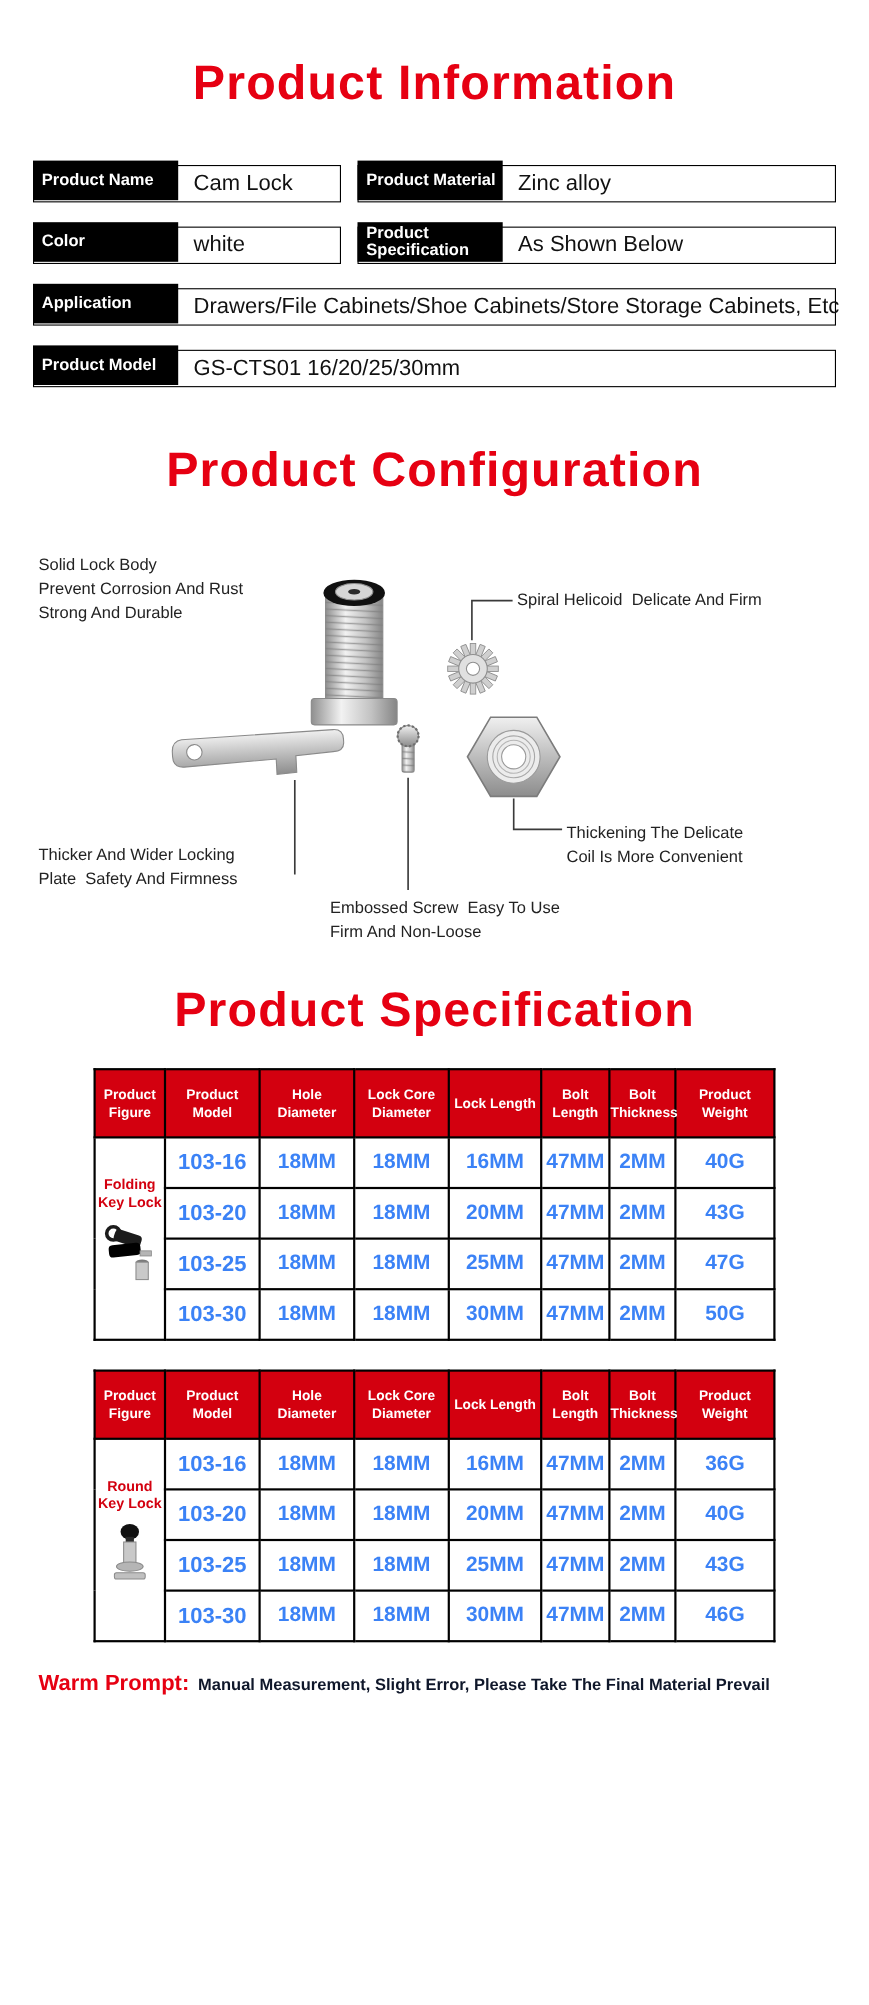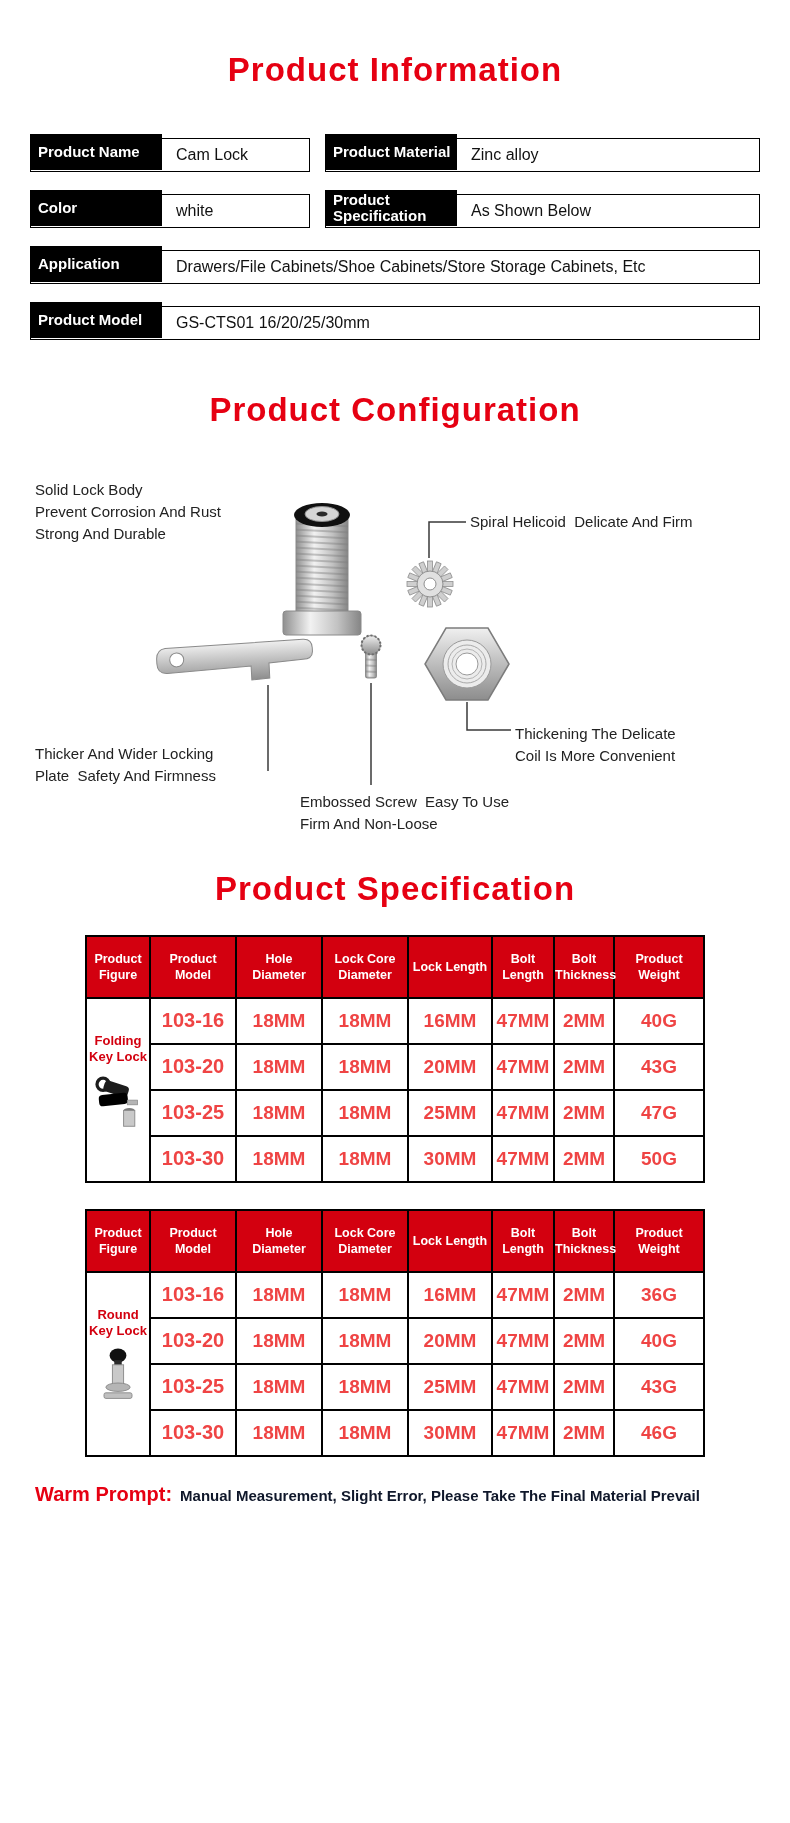--- a/index.html
+++ b/index.html
@@ -4,41 +4,41 @@
 <style>
   * { margin:0; padding:0; box-sizing:border-box; }
   html,body { background:#ffffff; }
   .page {
     position:relative; width:790px; height:1823px; margin:0 auto;
     background:#ffffff; overflow:hidden;
     font-family:"Liberation Sans", sans-serif; color:#1a1a1a;
   }
   .section-title {
     text-align:center; color:#e60012; font-weight:bold;
-    font-size:33px; letter-spacing:1px; line-height:1.1;
+    font-size:44px; letter-spacing:1px; line-height:1.1;
   }
   .t1 { padding-top:52px; }
   .t2 { margin-top:52px; }
   .t3 { margin-top:12px; }
 
   
   .info-grid {
     width:730px; margin:50px auto 0;
     display:flex; flex-wrap:wrap; column-gap:15px; row-gap:22px;
   }
   .info-row { position:relative; height:34px; border:1px solid #000; background:#fff; }
   .w280 { width:280px; } .w435 { width:435px; } .wfull { width:730px; }
   .info-label {
     position:absolute; left:-1px; top:-5px; width:132px; height:36px;
     background:#000; color:#fff; font-weight:bold; font-size:15px; line-height:1.1;
     display:flex; align-items:center; padding-left:8px;
   }
   .info-value {
     position:absolute; left:145px; top:50%; transform:translateY(-50%);
-    font-size:16px; color:#111; white-space:nowrap;
+    font-size:20px; color:#111; white-space:nowrap;
   }
 
   
   .config-stage { position:relative; width:790px; height:420px; margin-top:10px; }
   .stage-svg { position:absolute; left:0; top:0; }
   .anno { position:absolute; font-size:15px; color:#222; line-height:22px; }
   .anno-line { white-space:pre; }
   .anno-lock-body { left:35px; top:40px; }
   .anno-spiral { left:470px; top:72px; }
   .anno-plate { left:35px; top:304px; }
@@ -51,21 +51,21 @@
     width:618px; margin:28px auto 0;
   }
   table.spec-table.second { margin-top:26px; }
   .spec-table th, .spec-table td {
     border:2px solid #000; text-align:center; vertical-align:middle; padding:0;
   }
   .spec-table th {
     background:#d3000f; color:#fff; font-weight:bold;
     font-size:12.5px; line-height:1.3; height:62px;
   }
-  .spec-table td { height:46px; color:#ef4444; font-weight:bold; font-size:19px; }
+  .spec-table td { height:46px; color:#3b82f6; font-weight:bold; font-size:19px; }
   .spec-table td.model { font-size:20px; }
   .spec-table td.figure {
     vertical-align:top; padding-top:34px; font-size:13px; line-height:1.25; color:#d3000f;
   }
   .figure-img { margin-top:6px; }
 
   
   .footer { margin:26px 0 0 35px; display:flex; align-items:baseline; gap:8px; }
   .warm-label { color:#e60012; font-weight:bold; font-size:20px; white-space:nowrap; }
   .warm-text { color:#0f172a; font-weight:bold; font-size:15px; }

